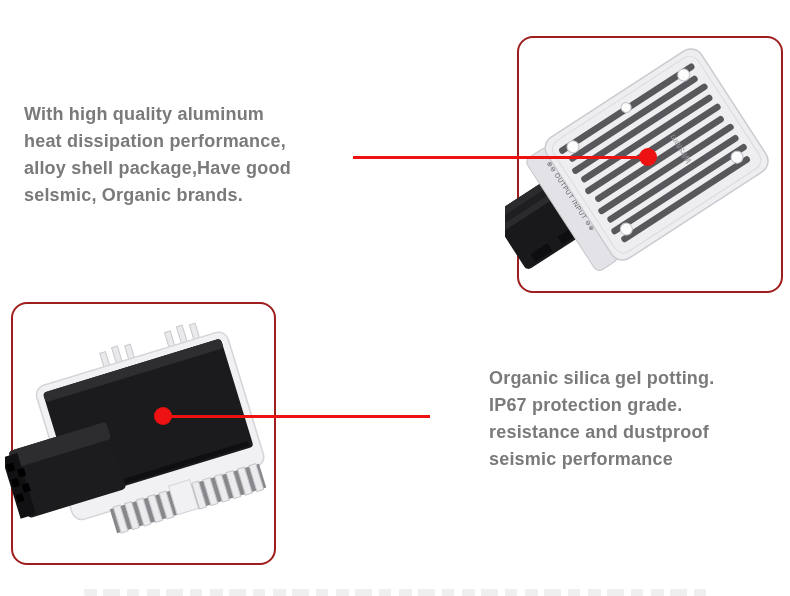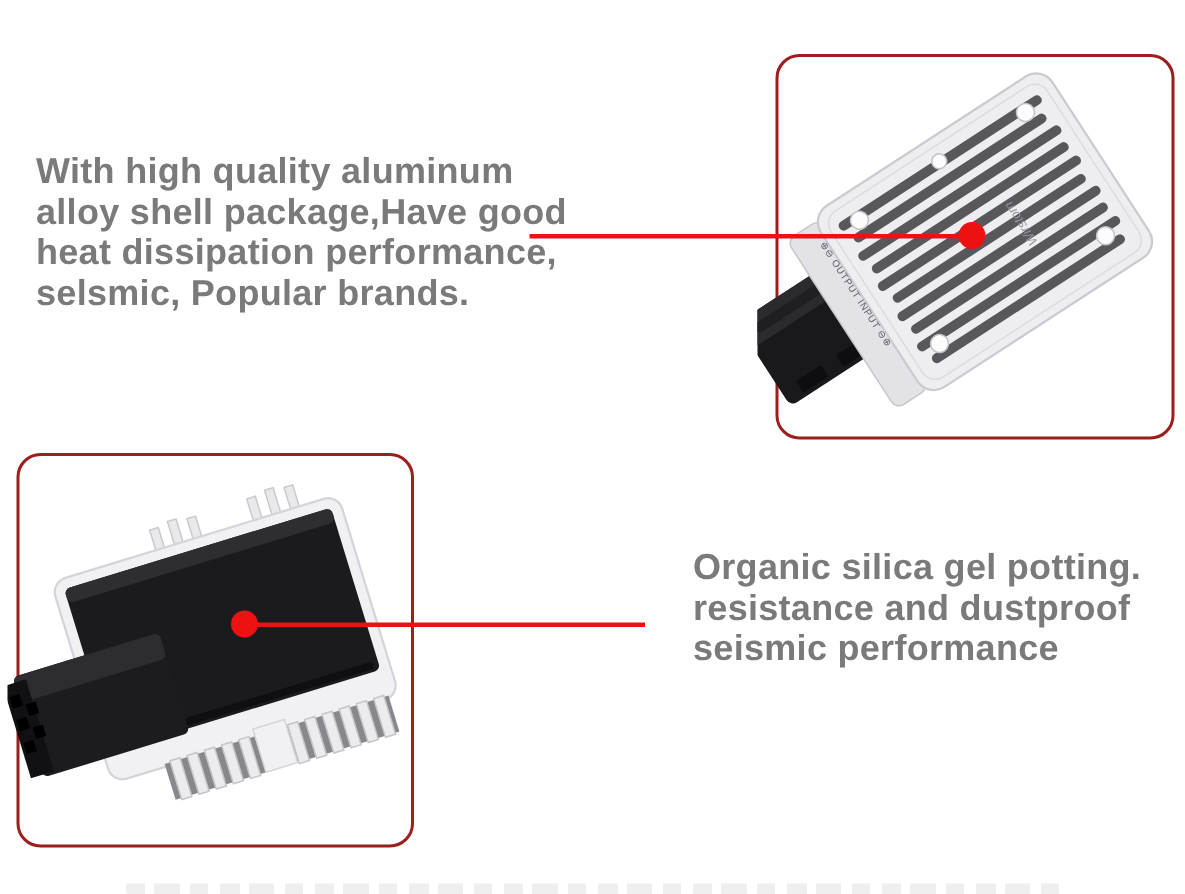--- a/index.html
+++ b/index.html
@@ -3,25 +3,25 @@
 <meta charset="utf-8">
 <style>
   * { margin:0; padding:0; box-sizing:border-box; }
   body { background:#ffffff; font-family:"Liberation Sans", sans-serif; }
   .canvas {
     position:relative; width:790px; height:596px;
     background:#ffffff; overflow:hidden;
   }
   .note {
     position:absolute; color:#7a7a7a; font-weight:700;
-    font-size:24px; line-height:27px; letter-spacing:0.2px;
+    font-size:18px; line-height:27px; letter-spacing:0.2px;
     white-space:nowrap;
   }
   .note-top { left:24px; top:101px; }
-  .note-bottom { left:462px; top:365px; }
+  .note-bottom { left:489px; top:365px; }
   .frame {
     position:absolute; border:2px solid #9e1d1d; border-radius:16px;
     background:transparent;
   }
   .frame-top { left:517px; top:36px; width:266px; height:257px; }
   .frame-bottom { left:11px; top:302px; width:265px; height:263px; }
   .devsvg { position:absolute; }
   .devsvg-top { left:505px; top:40px; width:285px; height:250px; }
   .devsvg-bottom { left:5px; top:300px; width:280px; height:270px; }
   .callout-line {
@@ -45,23 +45,23 @@
   }
   svg text { font-family:"Liberation Sans", sans-serif; }
 </style>
 </head>
 <body>
 
 <div class="canvas">
 
   <div class="note note-top">
     <div>With high quality aluminum</div>
+    <div>heat dissipation performance,</div>
     <div>alloy shell package,Have good</div>
-    <div>heat dissipation performance,</div>
-    <div>selsmic, Popular brands.</div>
+    <div>selsmic, Organic brands.</div>
   </div>
 
   <div class="frame frame-top"></div>
 
   <svg class="devsvg devsvg-top" viewBox="0 0 285 250">
     <g transform="rotate(-33 150 112)">
 
       <g>
         <rect x="-22" y="76" width="88" height="66" rx="5" fill="#19191b"></rect>
         <rect x="-22" y="76" width="88" height="20" rx="5" fill="#2b2b2e"></rect>
@@ -157,19 +157,20 @@
     </g>
   </svg>
 
   <div class="callout-line callout-line-top"></div>
   <div class="callout-dot callout-dot-top"></div>
   <div class="callout-line callout-line-bottom"></div>
   <div class="callout-dot callout-dot-bottom"></div>
 
   <div class="note note-bottom">
     <div>Organic silica gel potting.</div>
+    <div>IP67 protection grade.</div>
     <div>resistance and dustproof</div>
     <div>seismic performance</div>
   </div>
 
   <div class="cutoff-strip"></div>
 
 </div>
 
 </body></html>

